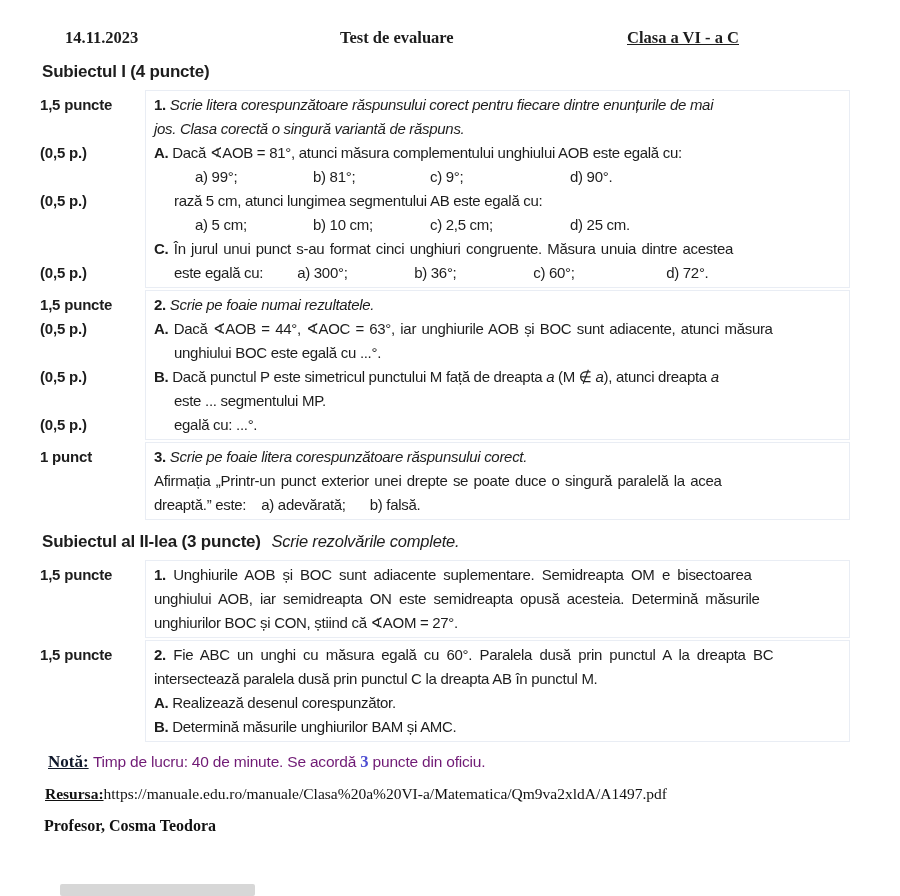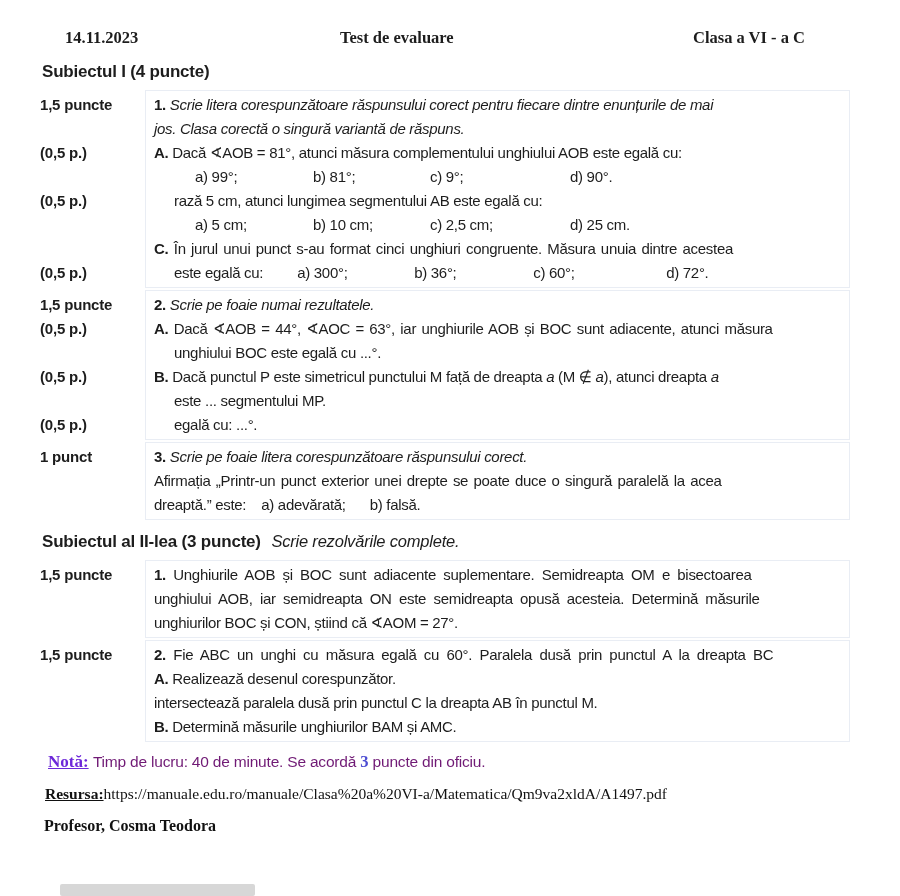--- a/index.html
+++ b/index.html
@@ -3,21 +3,21 @@
 <meta charset="utf-8">
 <style>
   html,body{margin:0;padding:0;background:#fff;}
   .page{position:relative;width:900px;height:896px;background:#ffffff;overflow:hidden;
         font-family:"Liberation Sans",sans-serif;color:#1d1d1d;}
   
   .hdr{position:relative;height:58px;}
   .hdr span{position:absolute;top:28px;font-family:"Liberation Serif",serif;font-weight:bold;font-size:16.5px;}
   .hdr .date{left:65px;}
   .hdr .title{left:340px;}
-  .hdr .klass{left:693px;}
+  .hdr .klass{left:627px;text-decoration:underline;}
   
   .sheading{margin:4px 0 8px 42px;font-size:17px;font-weight:bold;letter-spacing:-0.2px;}
   .sheading .instr{font-weight:normal;font-style:italic;font-size:16.5px;margin-left:6px;}
   
   .rows{margin-left:40px;width:810px;}
   .qrow{display:flex;margin-bottom:2px;}
   .pts{width:105px;flex:none;}
   .pts-label{height:24px;line-height:24px;font-weight:bold;font-size:15px;letter-spacing:-0.2px;}
   .cell{flex:1;border:1px solid #e9edf4;padding:2px 8px;background:#fff;}
   .line{height:24px;line-height:24px;font-size:15px;letter-spacing:-0.3px;white-space:nowrap;}
@@ -34,21 +34,21 @@
   
   .ca{display:inline-block;width:117px;margin-left:34px;}
   .cb{display:inline-block;width:119px;}
   .cc{display:inline-block;width:133px;}
   .cd{display:inline-block;}
   
   .ga{display:inline-block;margin-left:15px;}
   .gb{display:inline-block;margin-left:24px;}
   
   .nota{margin:10px 0 0 48px;font-size:15.5px;}
-  .nota .lbl{font-family:"Liberation Serif",serif;font-weight:bold;font-size:17px;color:#6d28d9;text-decoration:underline;}
+  .nota .lbl{font-family:"Liberation Serif",serif;font-weight:bold;font-size:17px;color:#0f172a;text-decoration:underline;}
   .nota .txt{font-weight:normal;color:#701a75;letter-spacing:-0.2px;}
   .nota .pts3{font-family:"Liberation Serif",serif;font-weight:bold;font-size:16.5px;color:#4d4dd2;}
   .resursa{margin:13px 0 0 45px;font-family:"Liberation Serif",serif;font-size:15.5px;color:#111;}
   .resursa .lbl{font-weight:bold;text-decoration:underline;}
   .prof{margin:14px 0 0 44px;font-family:"Liberation Serif",serif;font-weight:bold;font-size:16px;color:#111;}
   .taskbar-frag{position:absolute;left:60px;top:884px;width:195px;height:12px;background:#d7d7d7;border-radius:2px;}
 </style>
 </head>
 <body>
 
@@ -128,22 +128,22 @@
           <div class="line jst2"><span>unghiului AOB, iar semidreapta ON este semidreapta opusă acesteia. Determină măsurile</span></div>
           <div class="line"><span>unghiurilor BOC și CON, știind că ∢AOM = 27°.</span></div>
         </div>
       </div>
       <div class="qrow">
         <div class="pts">
           <div class="pts-label" style="margin-top: 3px;">1,5 puncte</div>
         </div>
         <div class="cell">
           <div class="line jst2"><span class="b">2.</span><span> Fie ABC un unghi cu măsura egală cu 60°. Paralela dusă prin punctul A la dreapta BC</span></div>
+          <div class="line"><span>intersectează paralela dusă prin punctul C la dreapta AB în punctul M.</span></div>
           <div class="line"><span class="b">A.</span><span> Realizează desenul corespunzător.</span></div>
-          <div class="line"><span>intersectează paralela dusă prin punctul C la dreapta AB în punctul M.</span></div>
           <div class="line"><span class="b">B.</span><span> Determină măsurile unghiurilor BAM și AMC.</span></div>
         </div>
       </div>
     </div>
 
   <div class="nota">
     <span class="lbl">Notă:</span>
     <span class="txt">Timp de lucru: 40 de minute.  Se acordă </span><span class="pts3">3</span><span class="txt"> puncte din oficiu.</span>
   </div>
 

